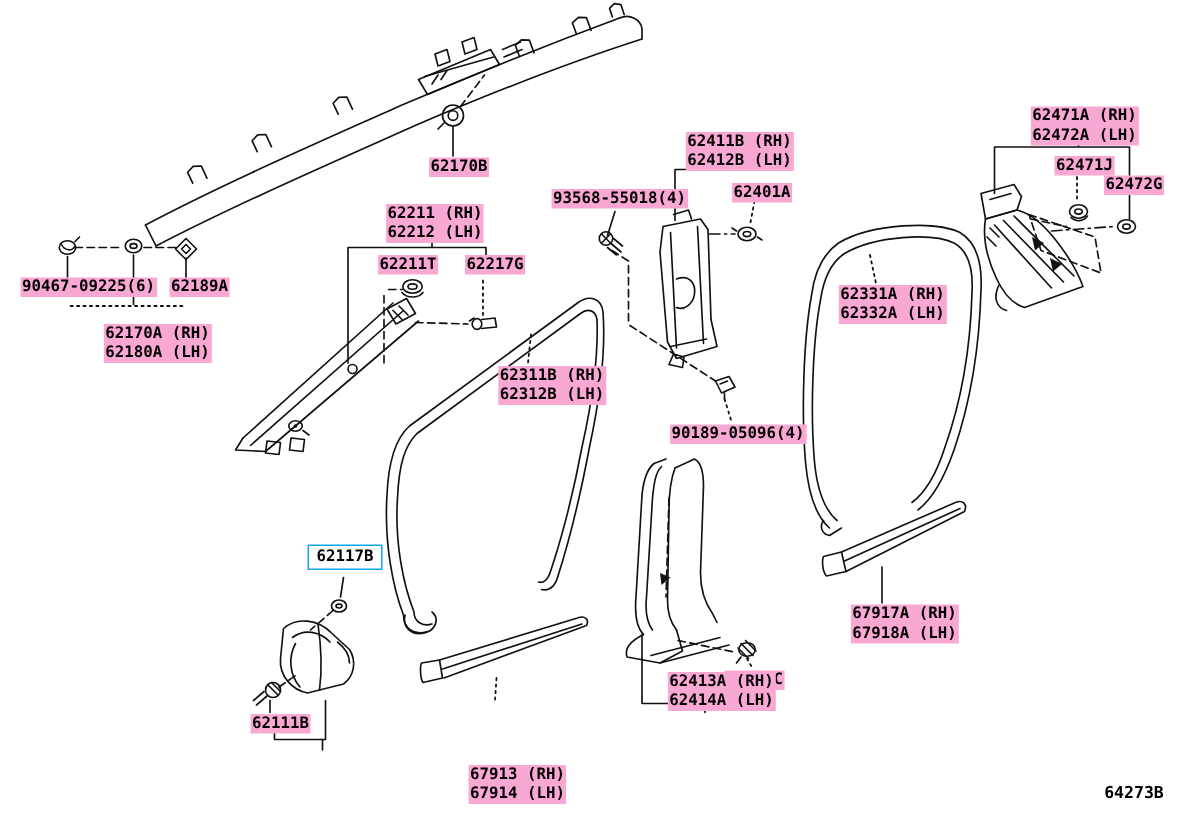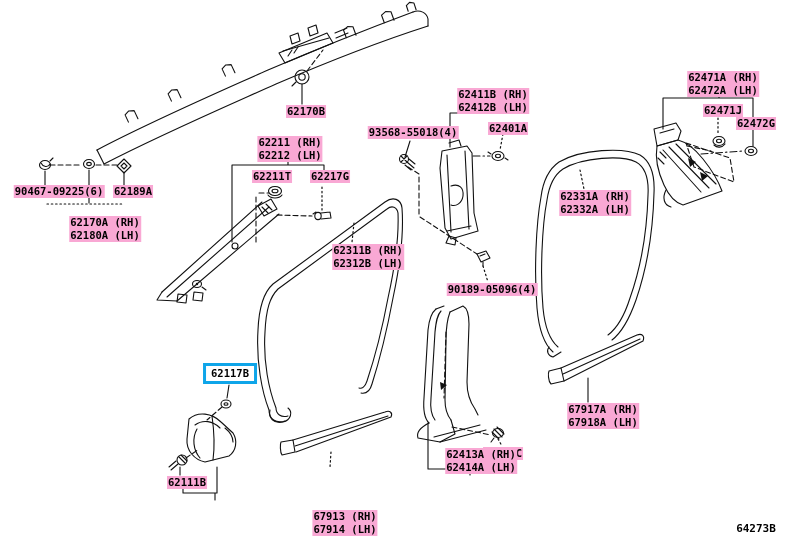--- a/index.html
+++ b/index.html
@@ -9,21 +9,21 @@
   }
   #art{position:absolute;left:0;top:0;z-index:0;}
   .lbl{
     position:absolute;z-index:2;transform:translateX(-50%);
     font:bold 10.5px/13px "DejaVu Sans Mono","Liberation Mono",monospace;
     color:#000;background:#f9a8d4;white-space:nowrap;text-align:center;padding:0 1px;
     letter-spacing:0px;
   }
   .lbl span{display:block;}
   .hl{
-    border:3px solid #0ea5e9;padding:1px 5px;background:#fff;
+    border:1px solid #0ea5e9;padding:1px 5px;background:#fff;
   }
   .code{
     position:absolute;z-index:2;transform:translateX(-50%);
     font:bold 11px "DejaVu Sans Mono","Liberation Mono",monospace;color:#000;
   }
   svg path, svg ellipse, svg circle, svg line, svg rect{
     fill:none;stroke:#111;stroke-width:1.1;stroke-linecap:round;stroke-linejoin:round;
   }
   svg .dash{stroke-dasharray:5 3;}
   svg .dashdot{stroke-dasharray:7 3 1.5 3;}

